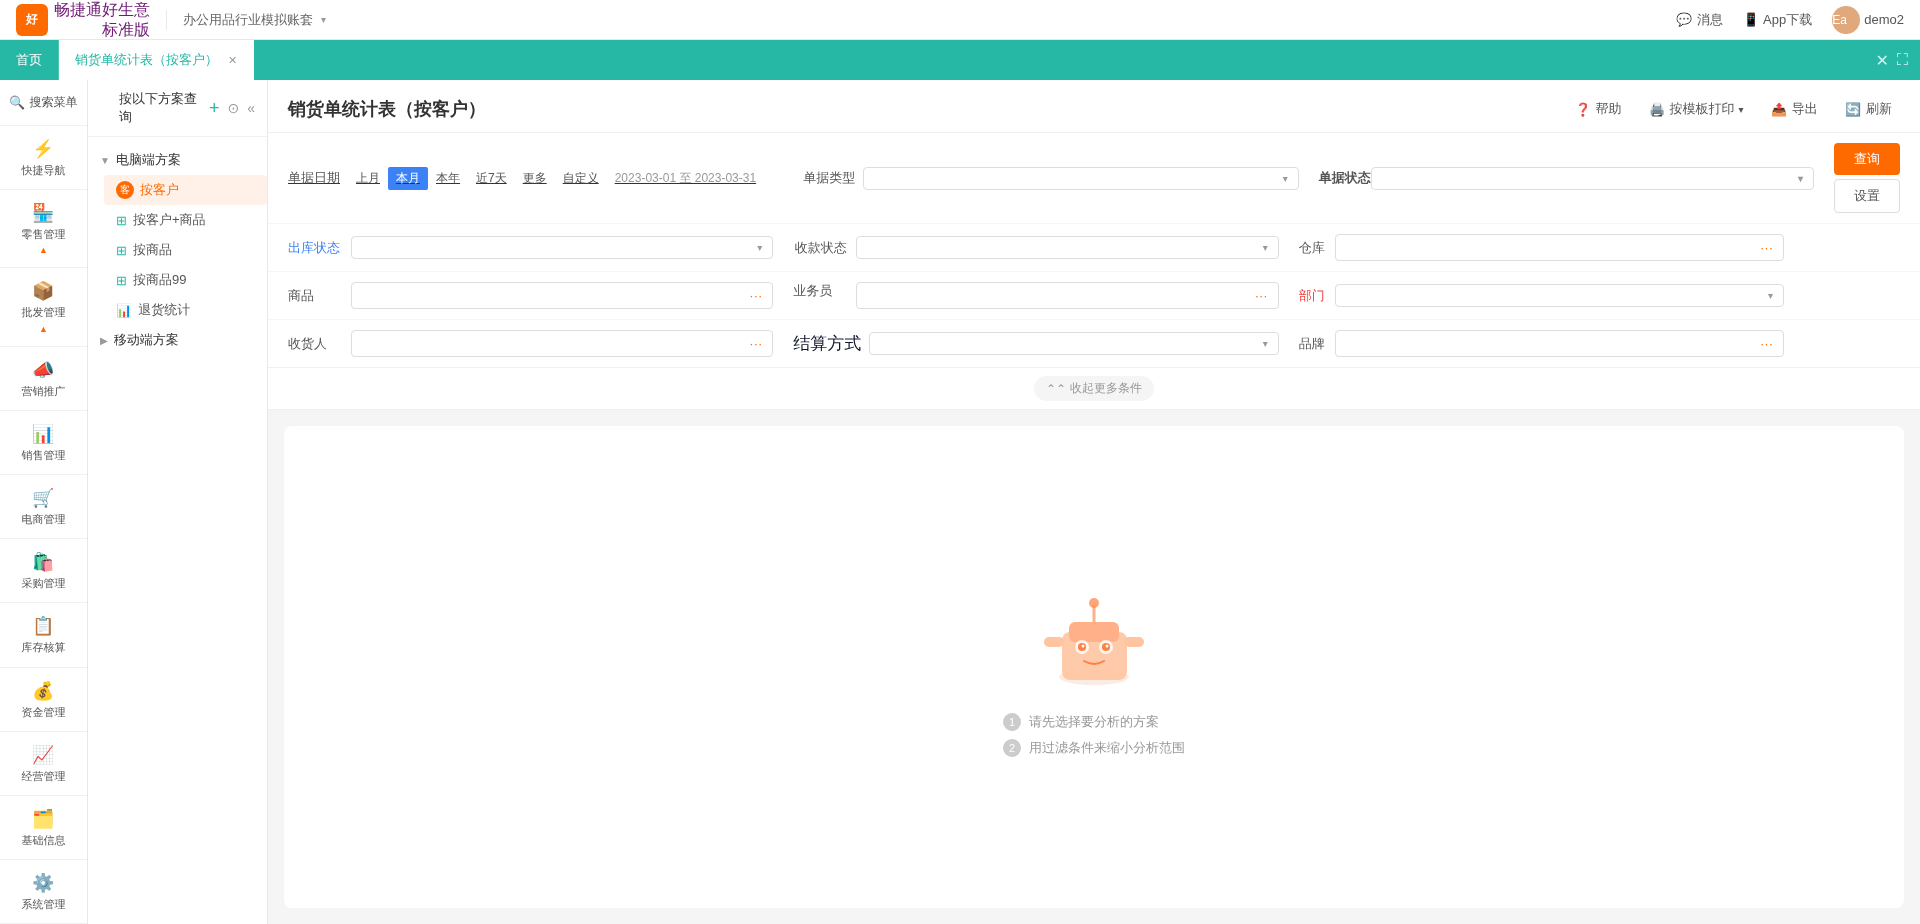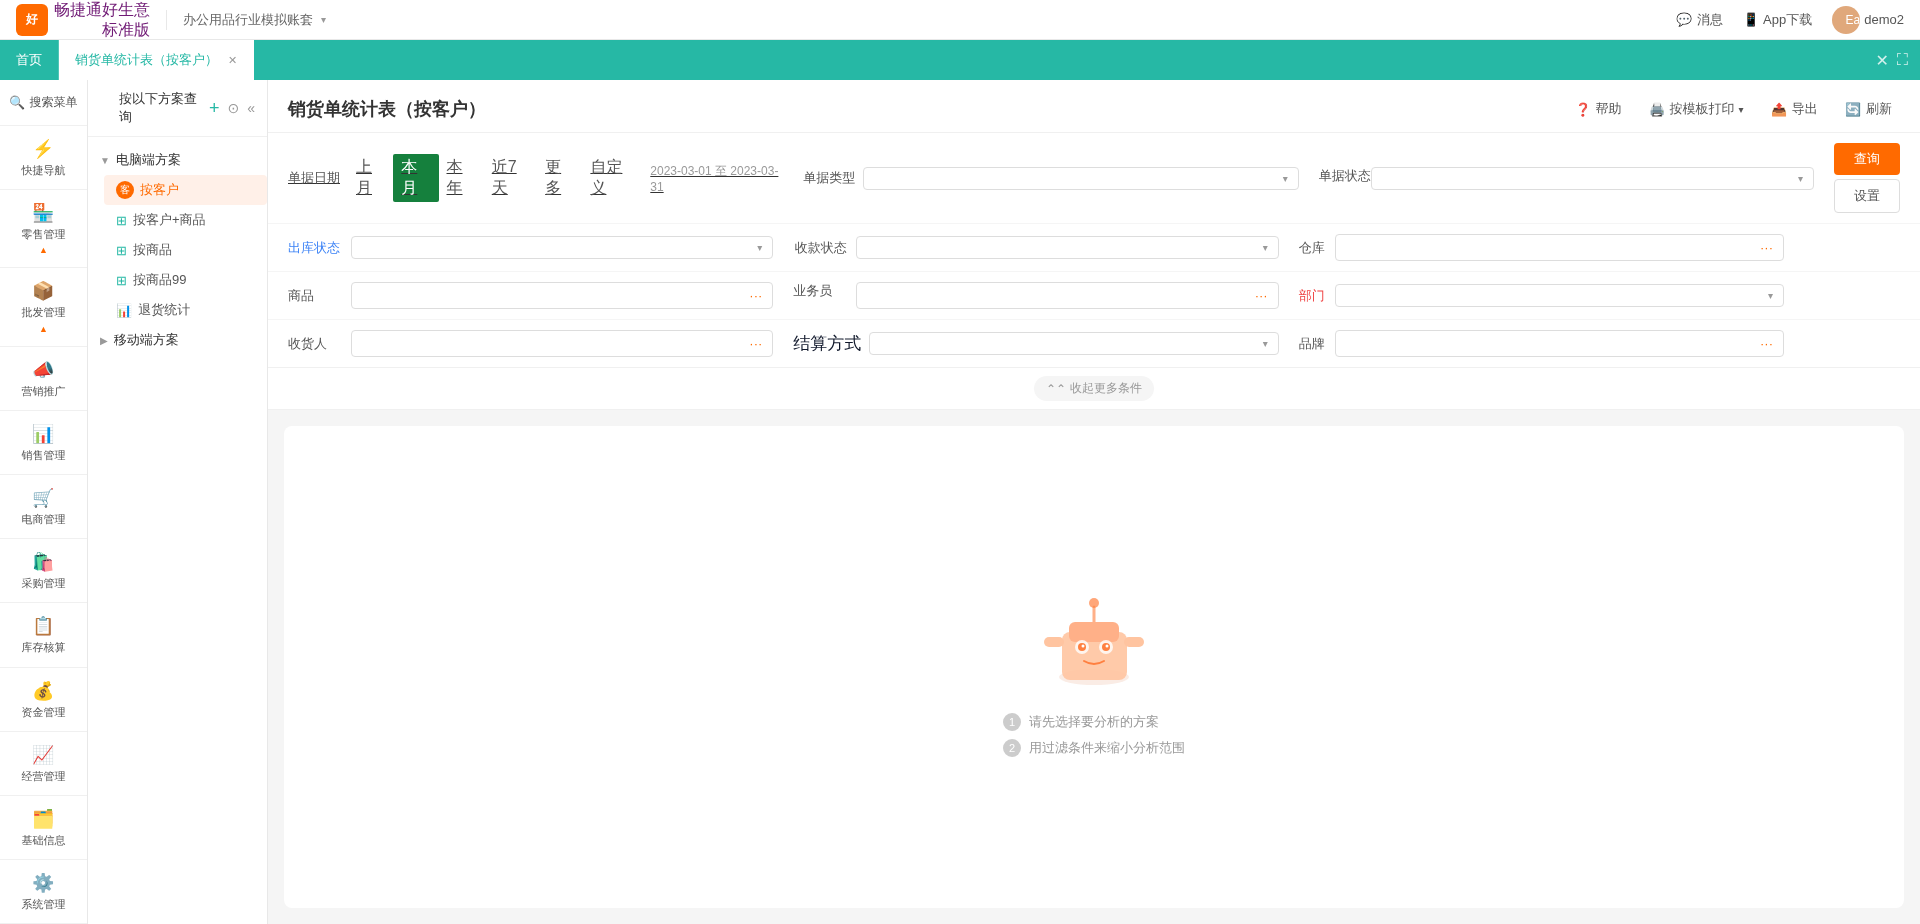--- a/index.html
+++ b/index.html
@@ -9,21 +9,21 @@
     .app-container { display: flex; flex-direction: column; height: 924px; width: 1920px; }
     .top-bar { height: 40px; background: #fff; display: flex; align-items: center; justify-content: space-between; padding: 0 16px; border-bottom: 1px solid #e8e8e8; }
     .top-bar-left { display: flex; align-items: center; gap: 8px; }
     .logo { display: flex; align-items: center; gap: 6px; }
     .logo-icon { width: 32px; height: 32px; background: #ff6a00; border-radius: 6px; display: flex; align-items: center; justify-content: center; color: #fff; font-weight: bold; font-size: 12px; }
     .logo-text { font-size: 16px; color: #701a75; line-height: 1.2; text-align: right; }
     .app-title { font-size: 13px; color: #666; }
     .dropdown-arrow { font-size: 10px; color: #999; }
     .top-bar-right { display: flex; align-items: center; gap: 20px; }
     .top-bar-item { display: flex; align-items: center; gap: 4px; color: #555; font-size: 13px; cursor: pointer; }
-    .avatar { width: 28px; height: 28px; border-radius: 50%; background: #e0a87b; display: flex; align-items: center; justify-content: flex-end; color: #fff; font-size: 12px; overflow: hidden; }
+    .avatar { width: 28px; height: 28px; border-radius: 50%; background: #e0a87b; display: flex; align-items: center; justify-content: flex-start; color: #fff; font-size: 12px; overflow: hidden; }
 
     
     .nav-tabs { height: 40px; background: #26b8a5; display: flex; align-items: center; padding: 0 0; }
     .nav-tab { padding: 0 16px; height: 40px; display: flex; align-items: center; gap: 6px; color: rgba(255,255,255,0.85); font-size: 13px; cursor: pointer; border-right: 1px solid rgba(255,255,255,0.2); }
     .nav-tab.active { background: #fff; color: #26b8a5; font-weight: 500; }
     .nav-tab .close-icon { font-size: 11px; color: #999; margin-left: 4px; }
     .nav-tab.home-tab { color: #fff; }
     .window-controls { margin-left: auto; display: flex; align-items: center; gap: 8px; padding-right: 12px; }
     .window-ctrl-btn { color: rgba(255,255,255,0.8); cursor: pointer; font-size: 16px; }
 
@@ -70,22 +70,22 @@
     
     ::-webkit-scrollbar { width: 6px; height: 6px; }
     ::-webkit-scrollbar-track { background: #f0f0f0; }
     ::-webkit-scrollbar-thumb { background: #ccc; border-radius: 3px; }
 
     .filter-section { background: #fff; }
     .filter-field { flex: 1; border: 1px solid #ddd; border-radius: 4px; padding: 5px 10px; font-size: 13px; color: #333; background: #fff; cursor: pointer; display: flex; align-items: center; justify-content: space-between; }
     .filter-field.placeholder { color: #bbb; }
 
     .date-bar { display: flex; align-items: center; gap: 0; }
-    .date-bar-btn { padding: 3px 8px; font-size: 16px; cursor: pointer; color: #555; border-radius: 2px; }
-    .date-bar-btn.active { background: #15803d; color: #fff; }
+    .date-bar-btn { padding: 3px 8px; font-size: 12px; cursor: pointer; color: #555; border-radius: 2px; }
+    .date-bar-btn.active { background: #3b82f6; color: #fff; }
   </style>
 </head>
 <body>
 
 <div class="app-container">
 
   <div class="top-bar">
     <div class="top-bar-left">
       <div class="logo">
         <div class="logo-icon">好</div>
@@ -282,21 +282,21 @@
           </div>
 
           <div style="display:flex;align-items:center;gap:8px;flex:1;">
             <span style="font-size:13px;color:#555;white-space:nowrap;">单据类型</span>
             <div class="filter-field placeholder" style="flex:1;">
               <span></span>
               <span style="font-size:10px;color:#999;">▾</span>
             </div>
           </div>
 
-          <div style="display:flex;align-items:flex-start;gap:0;flex:1;">
+          <div style="display:flex;align-items:center;gap:0;flex:1;font-weight:bold;">
             <span style="font-size:13px;color:#555;white-space:nowrap;">单据状态</span>
             <div class="filter-field placeholder" style="flex:1;">
               <span></span>
               <span style="font-size:10px;color:#999;">▾</span>
             </div>
           </div>
 
           <div style="display:flex;flex-direction:column;gap:4px;flex-shrink:0;">
             <button class="btn-primary">查询</button>
             <button class="btn-setting">设置</button>

